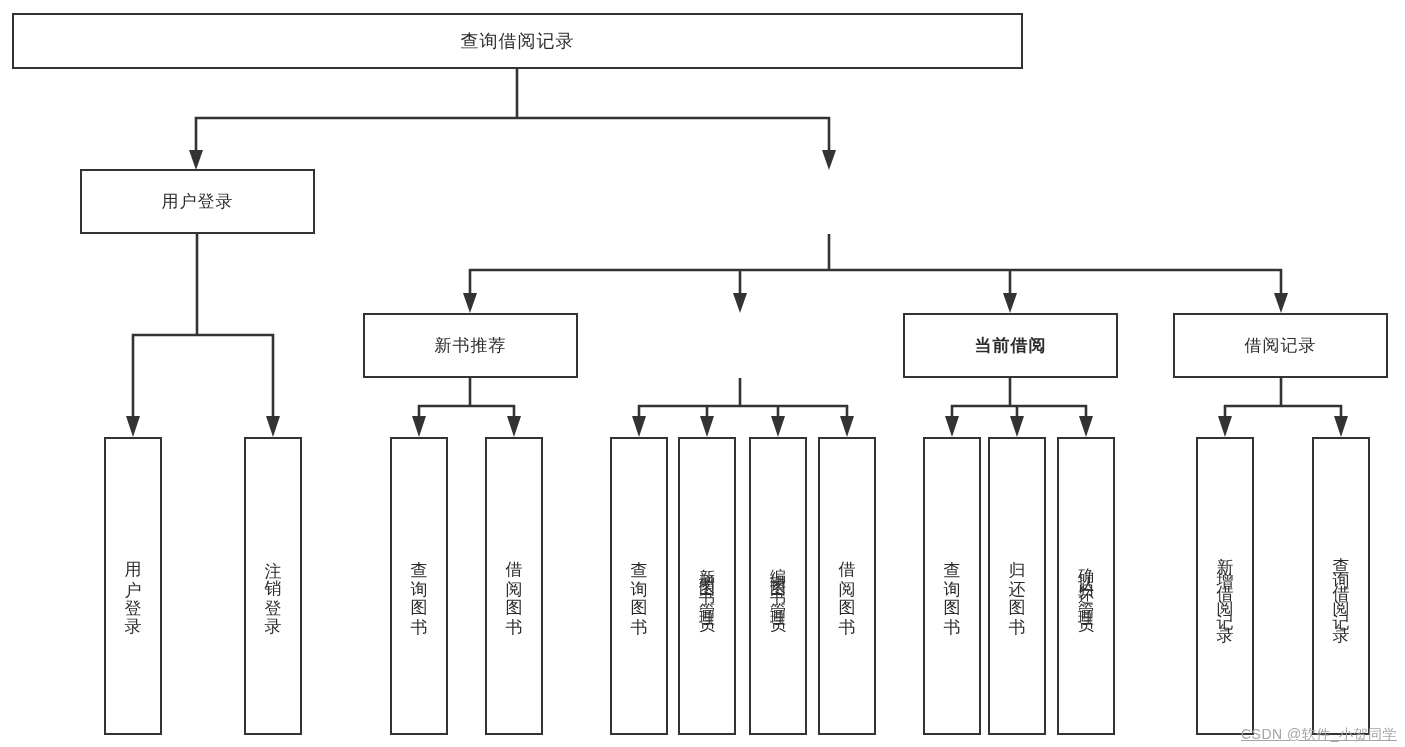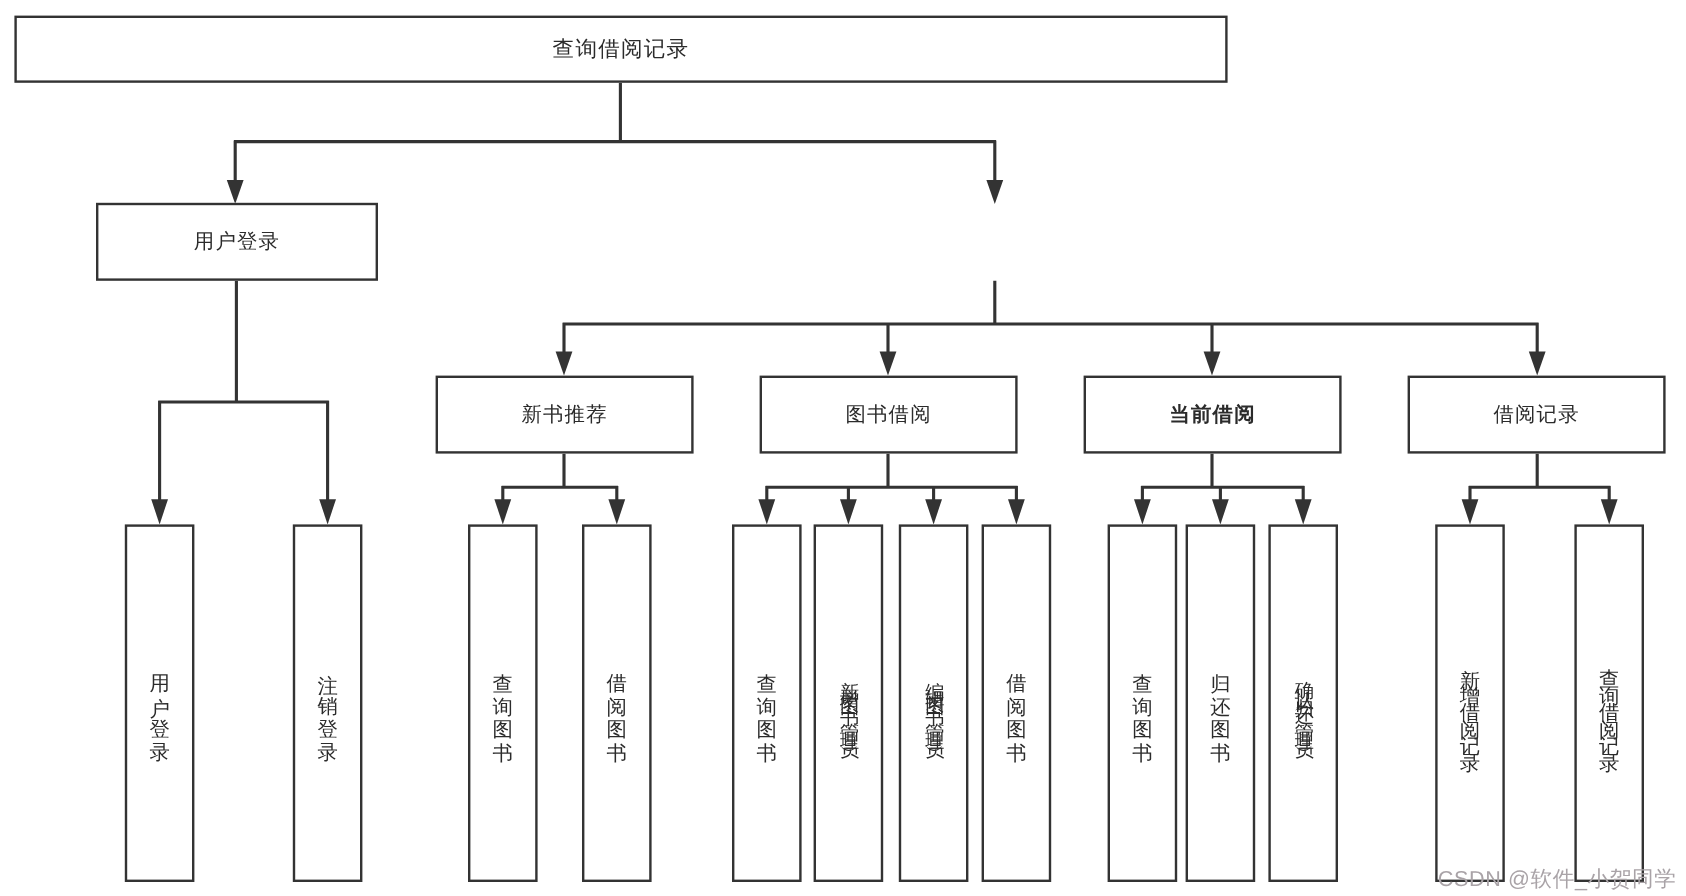--- a/index.html
+++ b/index.html
@@ -35,25 +35,26 @@
     text-orientation: mixed;
     line-height: 1;
     letter-spacing: 19px;
   }
   .sp-md span { letter-spacing: 14px; }
   .sp-sm span { letter-spacing: 7px; font-size: 16px; }
   .watermark {
     position: absolute;
     right: 8px;
     bottom: 3px;
-    font-size: 18px;
+    font-size: 14px;
     color: var(--watermark, #a9a3a7);
     letter-spacing: 0.5px;
     z-index: 5;
     white-space: nowrap;
+    text-decoration: underline;
   }
 </style>
 </head>
 <body>
 
 <div class="canvas">
 
   <svg class="connectors" viewBox="0 0 1405 747" xmlns="http://www.w3.org/2000/svg">
     <g>
 
@@ -98,23 +99,20 @@
     <span>查询借阅记录</span>
   </div>
 
   <div class="box l2" style="left:80px;">
     <span>用户登录</span>
   </div>
 
   <div class="box l3" style="left:363px;">
     <span>新书推荐</span>
   </div>
-  <div class="box l3" style="left:633px;">
-    <span>图书借阅</span>
-  </div>
   <div class="box l3" style="left:903px;font-weight:bold;">
     <span>当前借阅</span>
   </div>
   <div class="box l3" style="left:1173px;">
     <span>借阅记录</span>
   </div>
 
   <div class="box v" style="left:104px;">
     <span>用户登录</span>
   </div>

